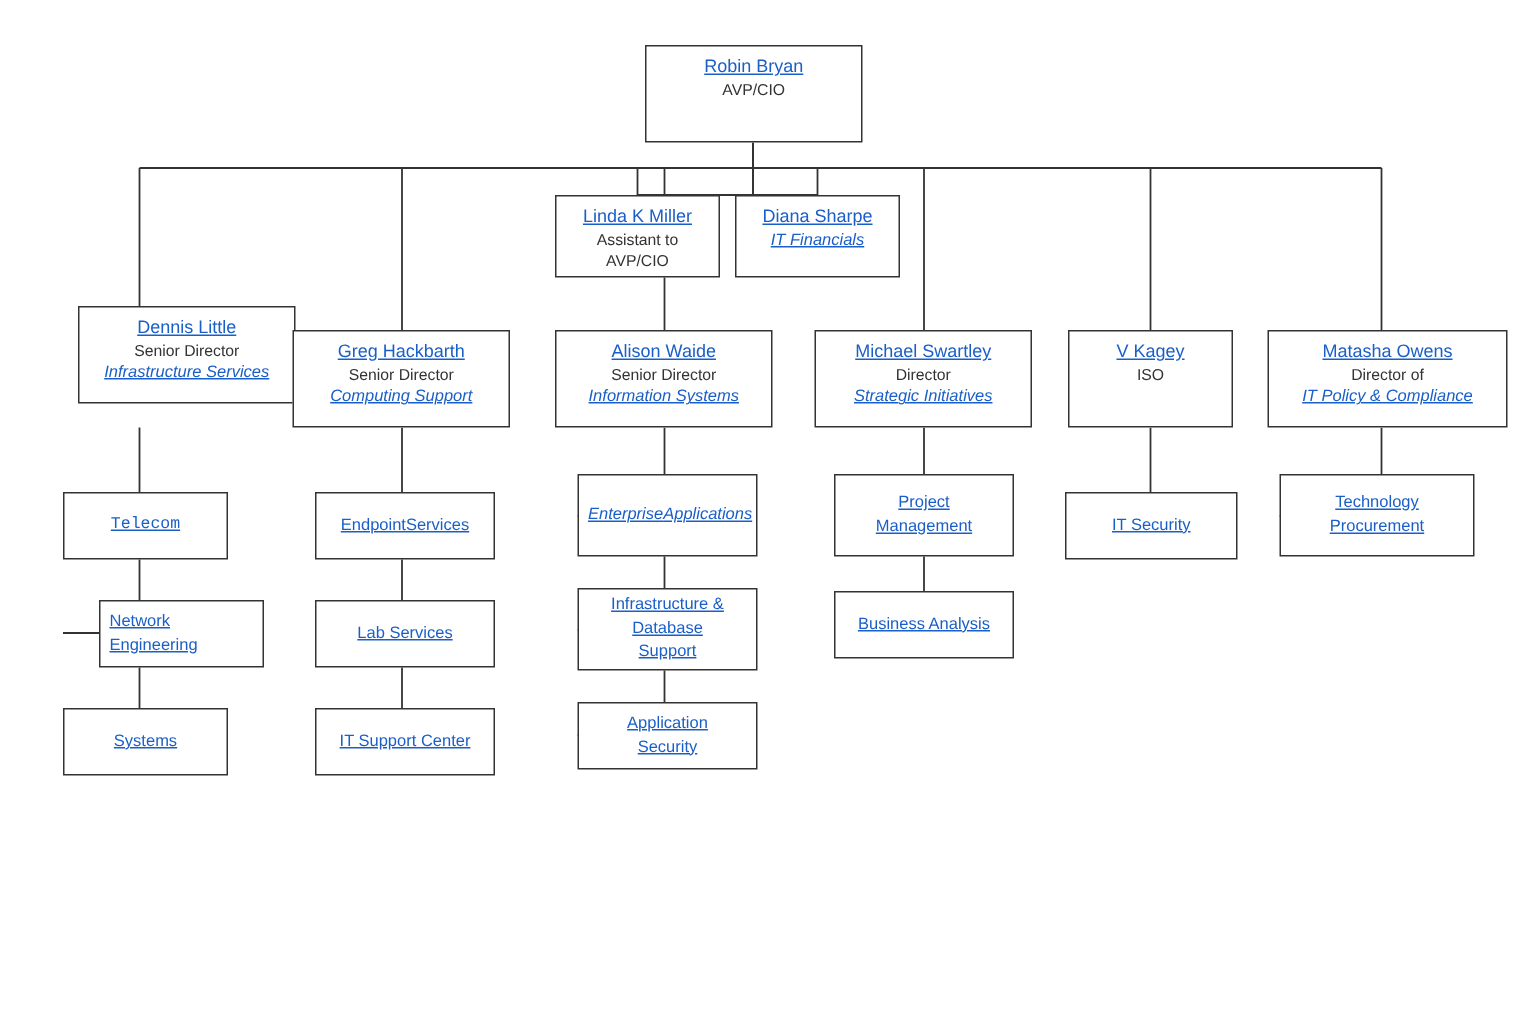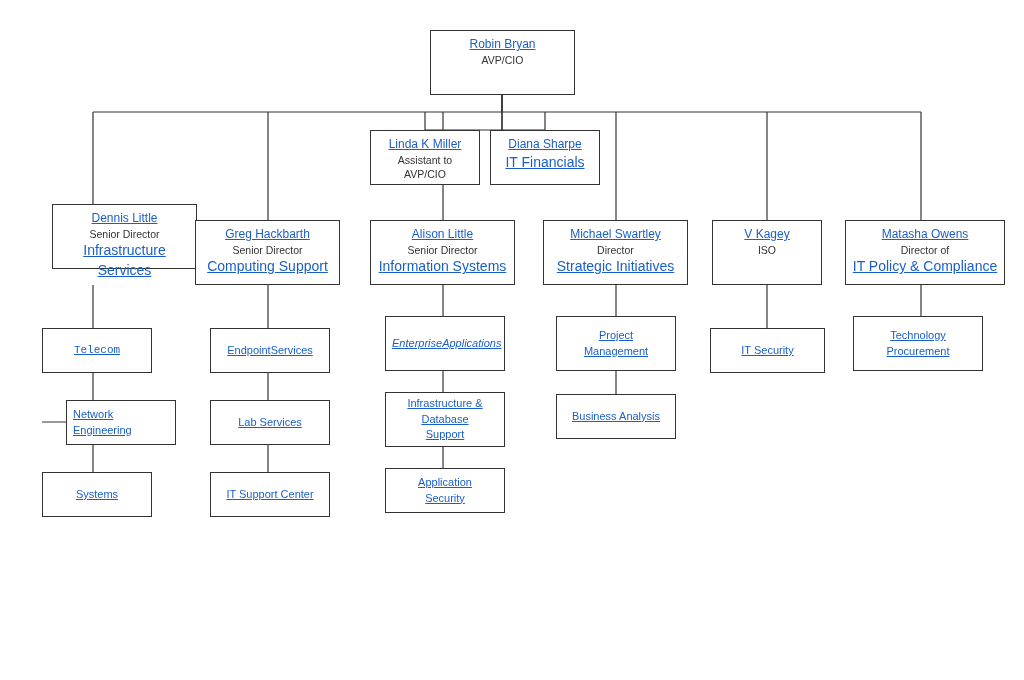--- a/index.html
+++ b/index.html
@@ -38,22 +38,23 @@
 
     .box .title {
       color: #333;
       font-size: 10.5px;
       display: block;
     }
 
     .box .dept {
       color: #1a5fc8;
       text-decoration: underline;
-      font-size: 14px;
-      display: block;
+      font-size: 11px;
+      display: block;
+      font-style: italic;
     }
 
     .box .link-only {
       color: #1a5fc8;
       text-decoration: underline;
       font-size: 11px;
       display: block;
     }
 
     
@@ -146,21 +147,21 @@
     <span class="dept">Infrastructure Services</span>
   </div>
 
   <div class="box" style="left:195px; top:220px; width:145px; height:65px;">
     <span class="name">Greg Hackbarth</span>
     <span class="title">Senior Director</span>
     <span class="dept">Computing Support</span>
   </div>
 
   <div class="box" style="left:370px; top:220px; width:145px; height:65px;">
-    <span class="name">Alison Little</span>
+    <span class="name">Alison Waide</span>
     <span class="title">Senior Director</span>
     <span class="dept">Information Systems</span>
   </div>
 
   <div class="box" style="left:543px; top:220px; width:145px; height:65px;">
     <span class="name">Michael Swartley</span>
     <span class="title">Director</span>
     <span class="dept">Strategic Initiatives</span>
   </div>
 

